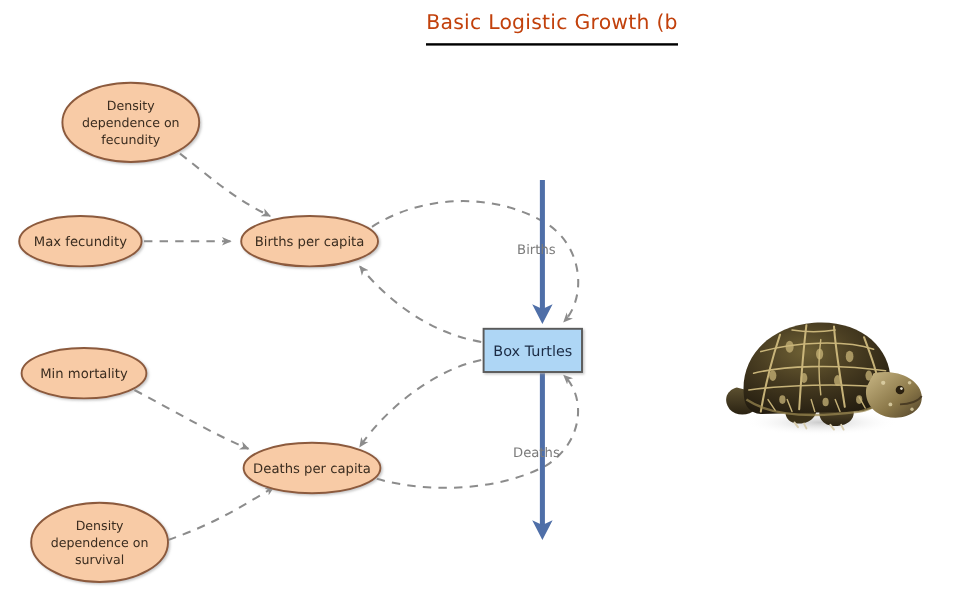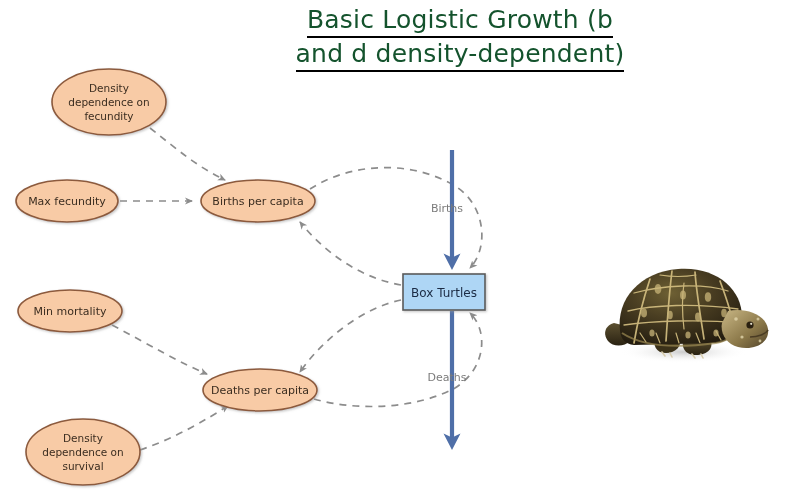--- a/index.html
+++ b/index.html
@@ -15,23 +15,23 @@
     position:absolute;left:0;top:0;width:800px;height:491px;
     background:#ffffff;
   }
 
   
   .title{
     position:absolute;
     left:250px;top:4px;width:420px;
     text-align:center;
     font-family:"DejaVu Sans", sans-serif;
-    font-size:25px;
+    font-size:17px;
     line-height:31px;
-    color:#14532d;
+    color:#c2410c;
     letter-spacing:0.2px;
   }
   .title .tline{
     display:inline-block;
     border-bottom:2px solid #000;
     padding-bottom:1px;
     white-space:nowrap;
   }
 
   
@@ -70,21 +70,20 @@
     width:180px;height:120px;
   }
 </style>
 </head>
 <body>
 
 <div id="stage">
 
   <div class="title">
     <span class="tline">Basic Logistic Growth (b</span><br>
-    <span class="tline">and d density-dependent)</span>
   </div>
 
   <svg id="diagram" viewBox="0 0 800 491" width="800" height="491" xmlns="http://www.w3.org/2000/svg">
     <defs>
       <marker id="dashArrow" markerWidth="9" markerHeight="9" refX="7" refY="4.2" orient="auto" markerUnits="userSpaceOnUse">
         <path d="M0,0.6 L8,4.2 L0,7.8 L2.2,4.2 Z" fill="#8C8C8C"></path>
       </marker>
       <marker id="blueArrow" markerWidth="20" markerHeight="18" refX="9" refY="9" orient="auto" markerUnits="userSpaceOnUse">
         <path d="M0.5,0.5 L17,9 L0.5,17.5 L4.5,9 Z" fill="#4F6FA8"></path>
       </marker>

